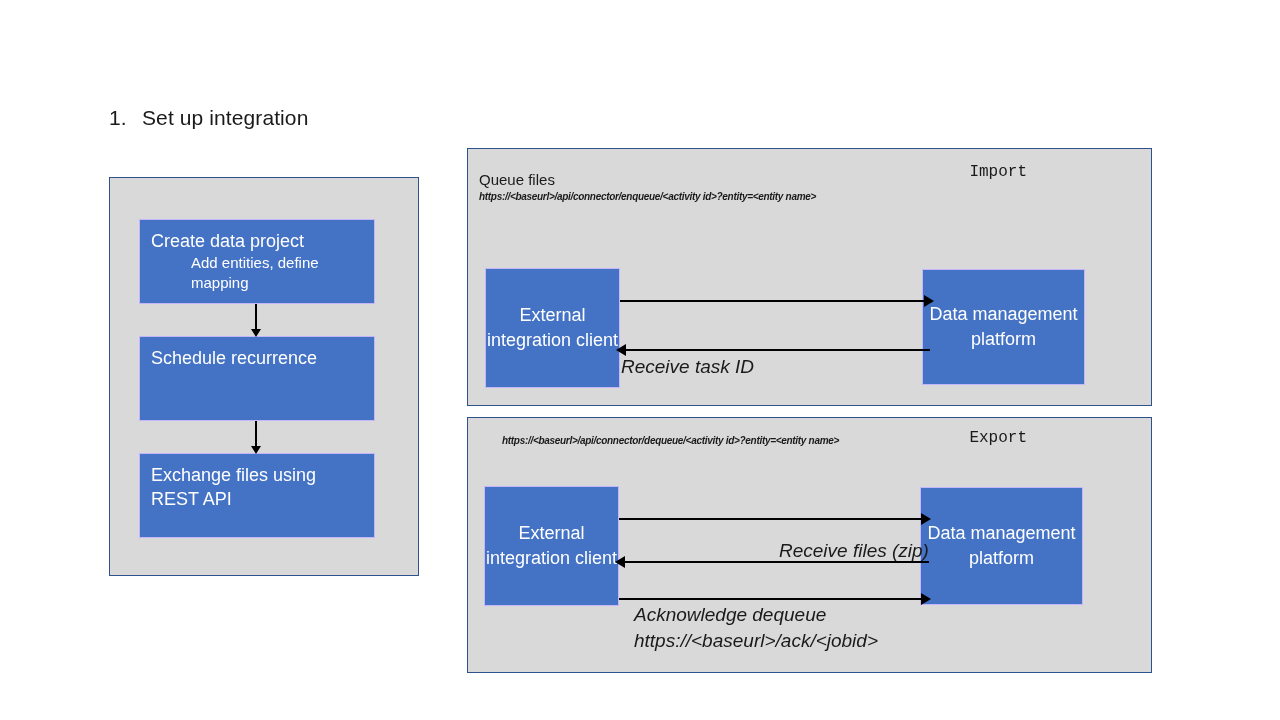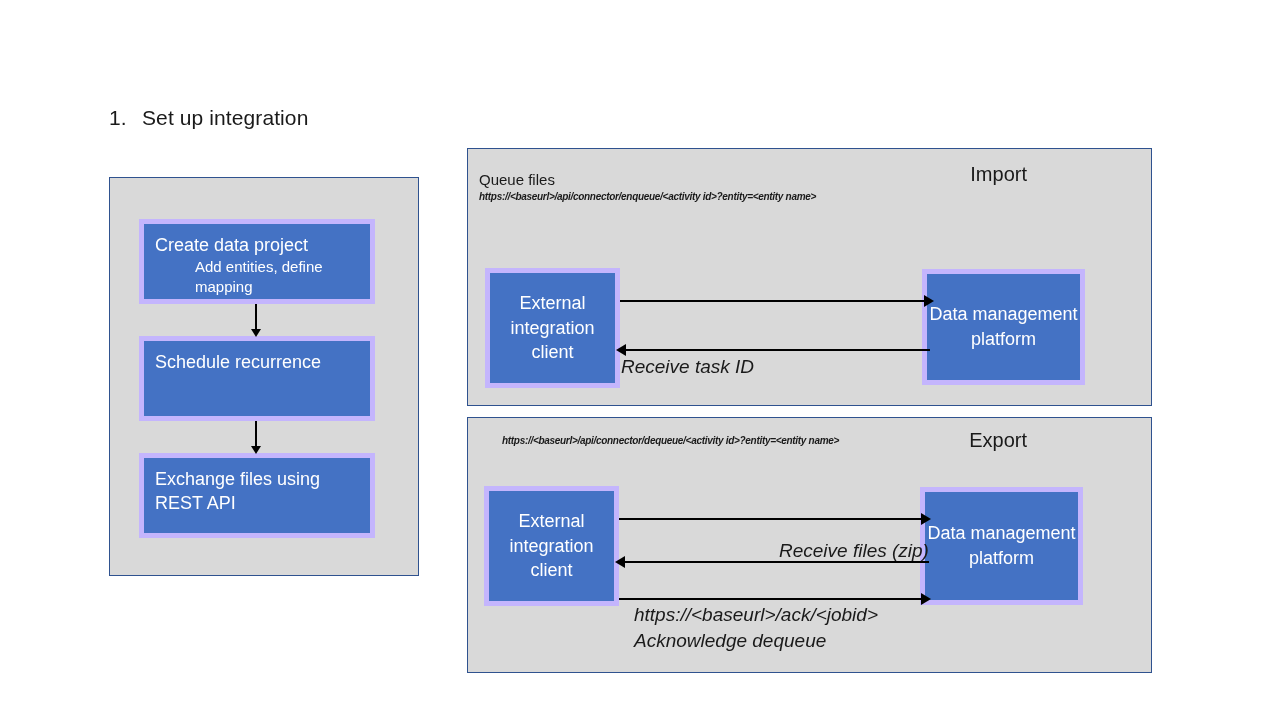--- a/index.html
+++ b/index.html
@@ -50,21 +50,21 @@
   }
 
   #panel-setup  { left: 109px; top: 177px; width: 310px; height: 399px; }
   #panel-import { left: 467px; top: 148px; width: 685px; height: 258px; }
   #panel-export { left: 467px; top: 417px; width: 685px; height: 256px; }
 
   
   .bluebox {
     position: absolute;
     background: #4472C4;
-    border: 5px solid #c4b5fd;
+    border: 1px solid #c4b5fd;
     color: #FFFFFF;
     z-index: 3;
   }
   .bluebox .title {
     display: block;
     font-size: 18px;
     line-height: 1.28;
     font-weight: 400;
   }
   .bluebox .sub {
@@ -100,24 +100,25 @@
     width: 0; height: 0;
     border-left: 5px solid transparent;
     border-right: 5px solid transparent;
     border-top: 8px solid #000000;
   }
 
   
   .panel-title {
     position: absolute;
     right: 17px;
-    font-size: 20px;
+    font-size: 16px;
     color: #1A1A1A;
     z-index: 5;
     white-space: nowrap;
+    font-family: Liberation Mono, monospace;
   }
   #import-title { top: 163px; }
   #export-title { top: 429px; }
 
   .caption-block { position: absolute; z-index: 5; }
   #import-caption { left: 479px; top: 170px; }
   #export-caption { left: 502px; top: 434px; }
 
   .caption-label {
     display: block;
@@ -271,17 +272,17 @@
     <span class="actor-label">Data management platform</span>
   </div>
 
   <div class="msg-arrow right" id="export-arrow-send"></div>
   <div class="msg-arrow left" id="export-arrow-recv"></div>
   <div class="msg-arrow right" id="export-arrow-ack"></div>
 
   <div class="msg-label" id="export-label-recv">Receive files (zip)</div>
 
   <div class="msg-label" id="export-label-ack">
+    <span style="display:block">Acknowledge dequeue</span>
     <span style="display:block">https://&lt;baseurl&gt;/ack/&lt;jobid&gt;</span>
-    <span style="display:block">Acknowledge dequeue</span>
   </div>
 
 </div>
 
 </body></html>

